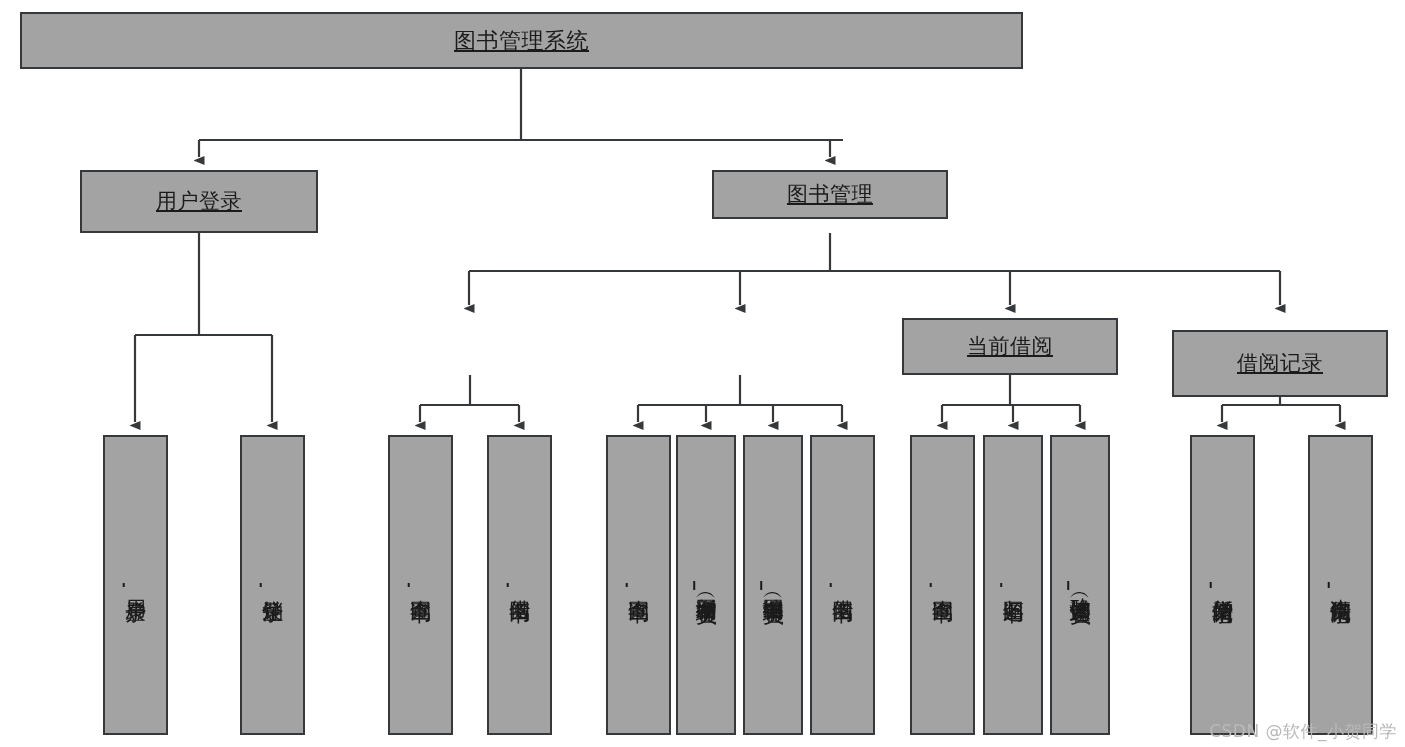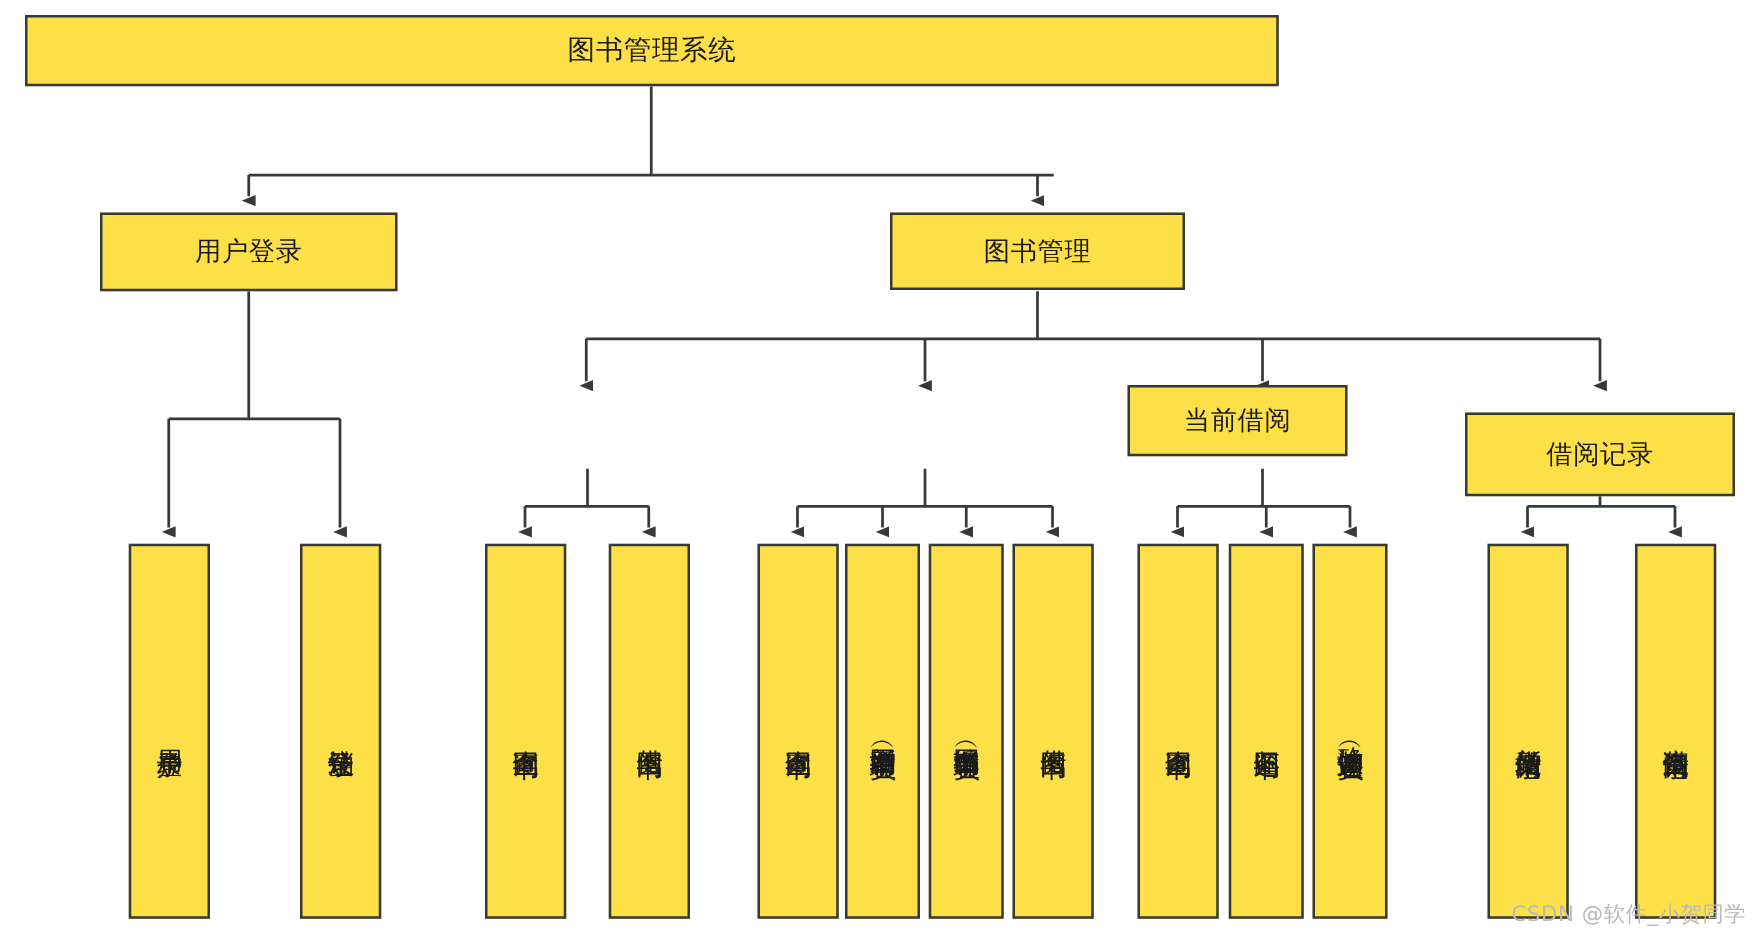--- a/index.html
+++ b/index.html
@@ -22,25 +22,26 @@
     left: 0;
     top: 0;
     width: 1405px;
     height: 747px;
     pointer-events: none;
   }
   .node {
     position: absolute;
     box-sizing: border-box;
     border: 2px solid #36393b;
-    background: #fde047;
+    background: #a3a3a3;
     display: flex;
     align-items: center;
     justify-content: center;
     color: #1b1b1b;
+    text-decoration: underline;
   }
   .node .label {
     font-size: 21px;
     line-height: 1.15;
     letter-spacing: 0.5px;
     white-space: nowrap;
   }
   .node.root .label {
     font-size: 22px;
   }
@@ -124,25 +125,25 @@
     </g>
   </svg>
 
   <div class="node root" style="left: 20px; top: 12px; width: 1003px; height: 57px;">
     <span class="label">图书管理系统</span>
   </div>
 
   <div class="node lvl2" style="left: 80px; top: 170px; width: 238px; height: 63px;">
     <span class="label">用户登录</span>
   </div>
-  <div class="node lvl2" style="left: 712px; top: 170px; width: 236px; height: 62px;">
+  <div class="node lvl2" style="left: 712px; top: 170px; width: 236px; height: 49px;">
     <span class="label">图书管理</span>
   </div>
 
-  <div class="node lvl3" style="left: 902px; top: 308px; width: 176px; height: 57px;">
+  <div class="node lvl3" style="left: 902px; top: 318px; width: 216px; height: 57px;">
     <span class="label">当前借阅</span>
   </div>
   <div class="node lvl3" style="left: 1172px; top: 330px; width: 216px; height: 67px;">
     <span class="label">借阅记录</span>
   </div>
 
   <div class="node leaf" style="left: 103px; top: 435px; width: 65px; height: 300px;">
     <span class="label">用户登录</span>
   </div>
   <div class="node leaf" style="left: 240px; top: 435px; width: 65px; height: 300px;">

